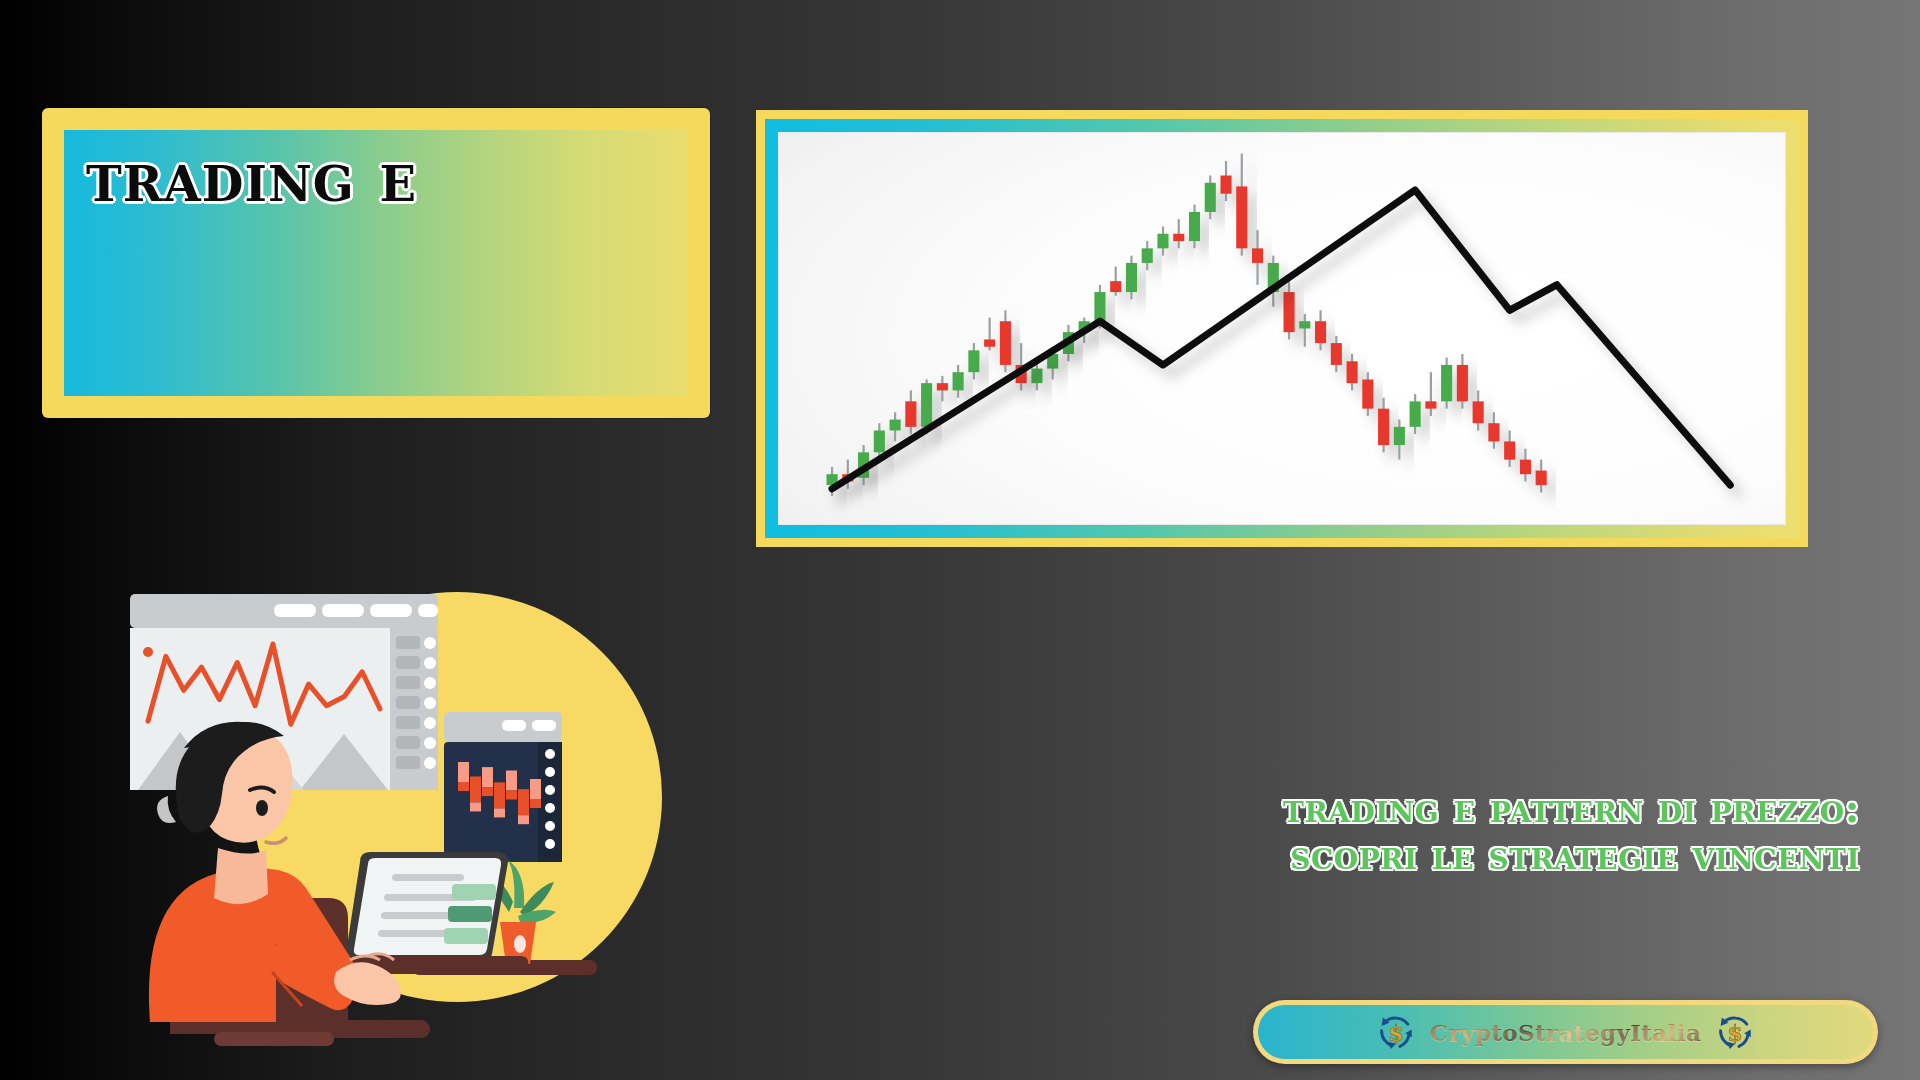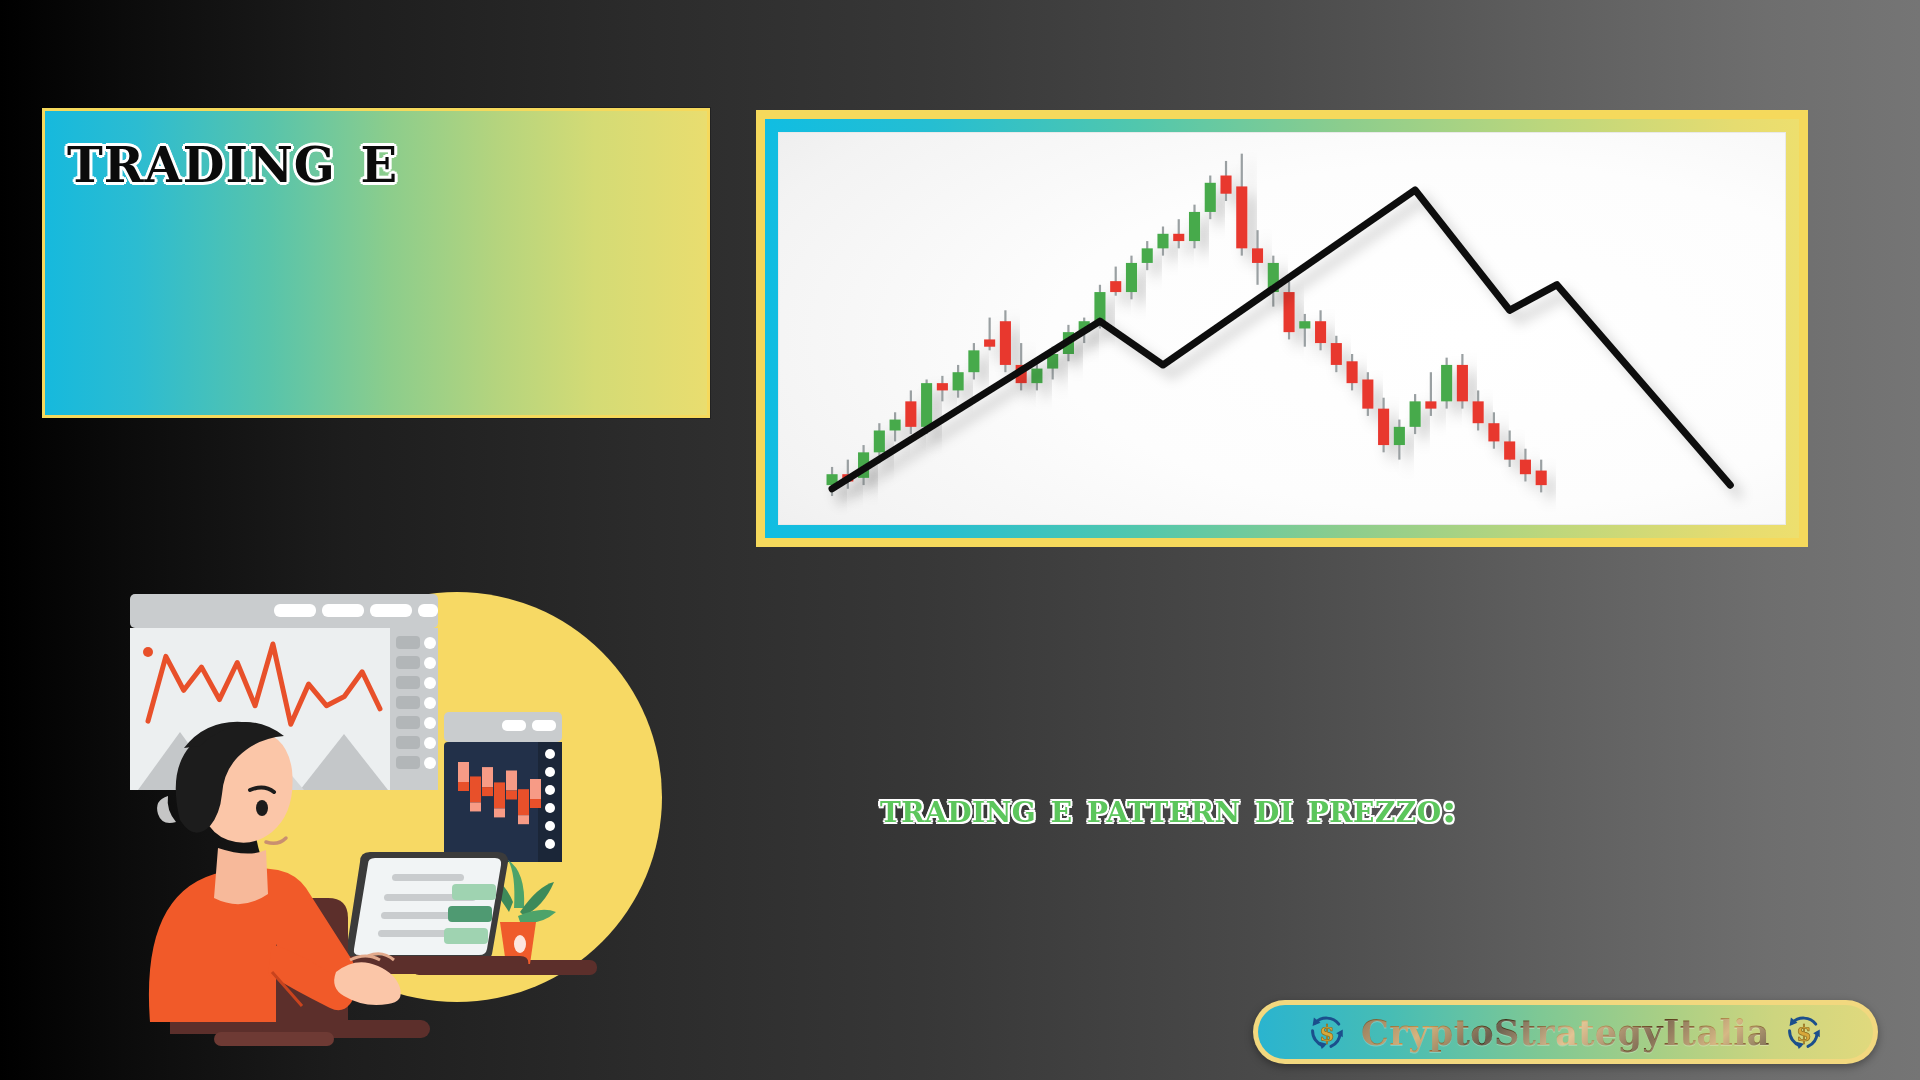--- a/index.html
+++ b/index.html
@@ -10,22 +10,23 @@
   }
   #poster{
     position:relative;width:1920px;height:1080px;overflow:hidden;
     background:linear-gradient(90deg,#000000 0%,#0c0c0c 7%,#1d1d1d 18%,#2b2b2b 33%,#373737 48%,#4a4a4a 66%,#5e5e5e 80%,#6e6e6e 92%,#757575 100%);
   }
 
   
   .title-card{
     position:absolute;left:42px;top:108px;width:668px;height:310px;
     background:linear-gradient(90deg,#f5d95c 0%,#f5d95c 100%);
-    padding:3px;box-sizing:border-box;
+    padding:22px;box-sizing:border-box;
     box-shadow:0 0 0 1px rgba(0,0,0,.25);
+    border-radius:6px;
   }
   .title-inner{
     width:100%;height:100%;box-sizing:border-box;
     background:linear-gradient(90deg,#16b9dd 0%,#2cbcd1 14%,#58c4ab 34%,#8ccd8c 52%,#b4d47e 68%,#d4db75 83%,#e9dd6f 100%);
     padding:14px 22px 10px 22px;
   }
   .title-text{
     font-family:"DejaVu Serif",serif;
     font-weight:700;
     font-size:68px;
@@ -55,21 +56,21 @@
   .chart-canvas{
     position:relative;width:100%;height:100%;overflow:hidden;
     background:radial-gradient(ellipse 120% 130% at 68% 52%,#ffffff 0%,#fdfdfd 34%,#f3f3f3 62%,#e4e4e4 88%,#dcdcdc 100%);
     box-shadow:inset 0 0 0 1px #e9e9e9;
   }
   .chart-canvas svg{position:absolute;inset:0;width:100%;height:100%;}
 
   
   .subtitle{
     position:absolute;left:880px;top:784px;width:980px;
-    text-align:left;
+    text-align:right;
     font-family:"DejaVu Serif",serif;
     font-weight:700;
     font-size:40px;
     line-height:1.18;
     letter-spacing:0.5px;
     color:#5cc65c;
     font-variant:small-caps;
     text-transform:lowercase;
     text-shadow:
       -1.6px -1.6px 0 #ffffff, 1.6px -1.6px 0 #ffffff,
@@ -88,21 +89,21 @@
     box-shadow:0 3px 9px rgba(0,0,0,.35);
   }
   .logo-inner{
     width:100%;height:100%;border-radius:30px;box-sizing:border-box;
     background:linear-gradient(90deg,#2ab4cf 0%,#48bdb4 22%,#7fc894 46%,#a9cf85 66%,#cdd57f 84%,#e0d97d 100%);
     display:flex;align-items:center;justify-content:center;gap:13px;
     padding:0 14px;
   }
   .logo-name{
     font-family:"DejaVu Serif",serif;
-    font-weight:700;font-size:35px;letter-spacing:0.4px;
+    font-weight:700;font-size:23px;letter-spacing:0.4px;
     background:linear-gradient(135deg,#6b4a22 0%,#c79b54 18%,#3a2a14 34%,#d8b070 52%,#5a3f1d 70%,#c9a05c 86%,#4a3518 100%);
     -webkit-background-clip:text;background-clip:text;
     -webkit-text-fill-color:transparent;color:#5a3f1d;
     text-shadow:0 1px 0 rgba(255,255,255,.25);
     white-space:nowrap;
   }
   .coin-icon{width:42px;height:42px;flex:0 0 42px;}
 
   
   .illustration{position:absolute;left:122px;top:552px;width:600px;height:500px;}
@@ -320,20 +321,21 @@
               </g>
             </g>
           <polyline id="trend-line" fill="none" stroke="#111111" stroke-width="7" stroke-linejoin="round" stroke-linecap="round" filter="url(#lshadow)" points="53.63333333333333,347.7 319.4,184.4 381.93333333333334,227 632.0666666666666,56.60000000000002 725.8666666666667,173.74999999999997 772.7666666666667,148.9 944.7333333333333,344.15"></polyline>
         </svg>
       </div>
     </div>
   </div>
 
   <div class="subtitle">
     <div>Trading e pattern di prezzo:</div>
+    <div>scopri le strategie vincenti</div>
   </div>
 
   <div class="logo">
     <div class="logo-inner">
       <svg class="coin-icon" viewBox="0 0 64 64">
         <g fill="none" stroke="#1b4f8c" stroke-width="4.5" stroke-linecap="round">
           <path d="M50 20 A24 24 0 0 0 14 18"></path>
           <path d="M10 30 A24 24 0 0 0 26 53"></path>
           <path d="M52 34 A24 24 0 0 1 38 54"></path>
         </g>

